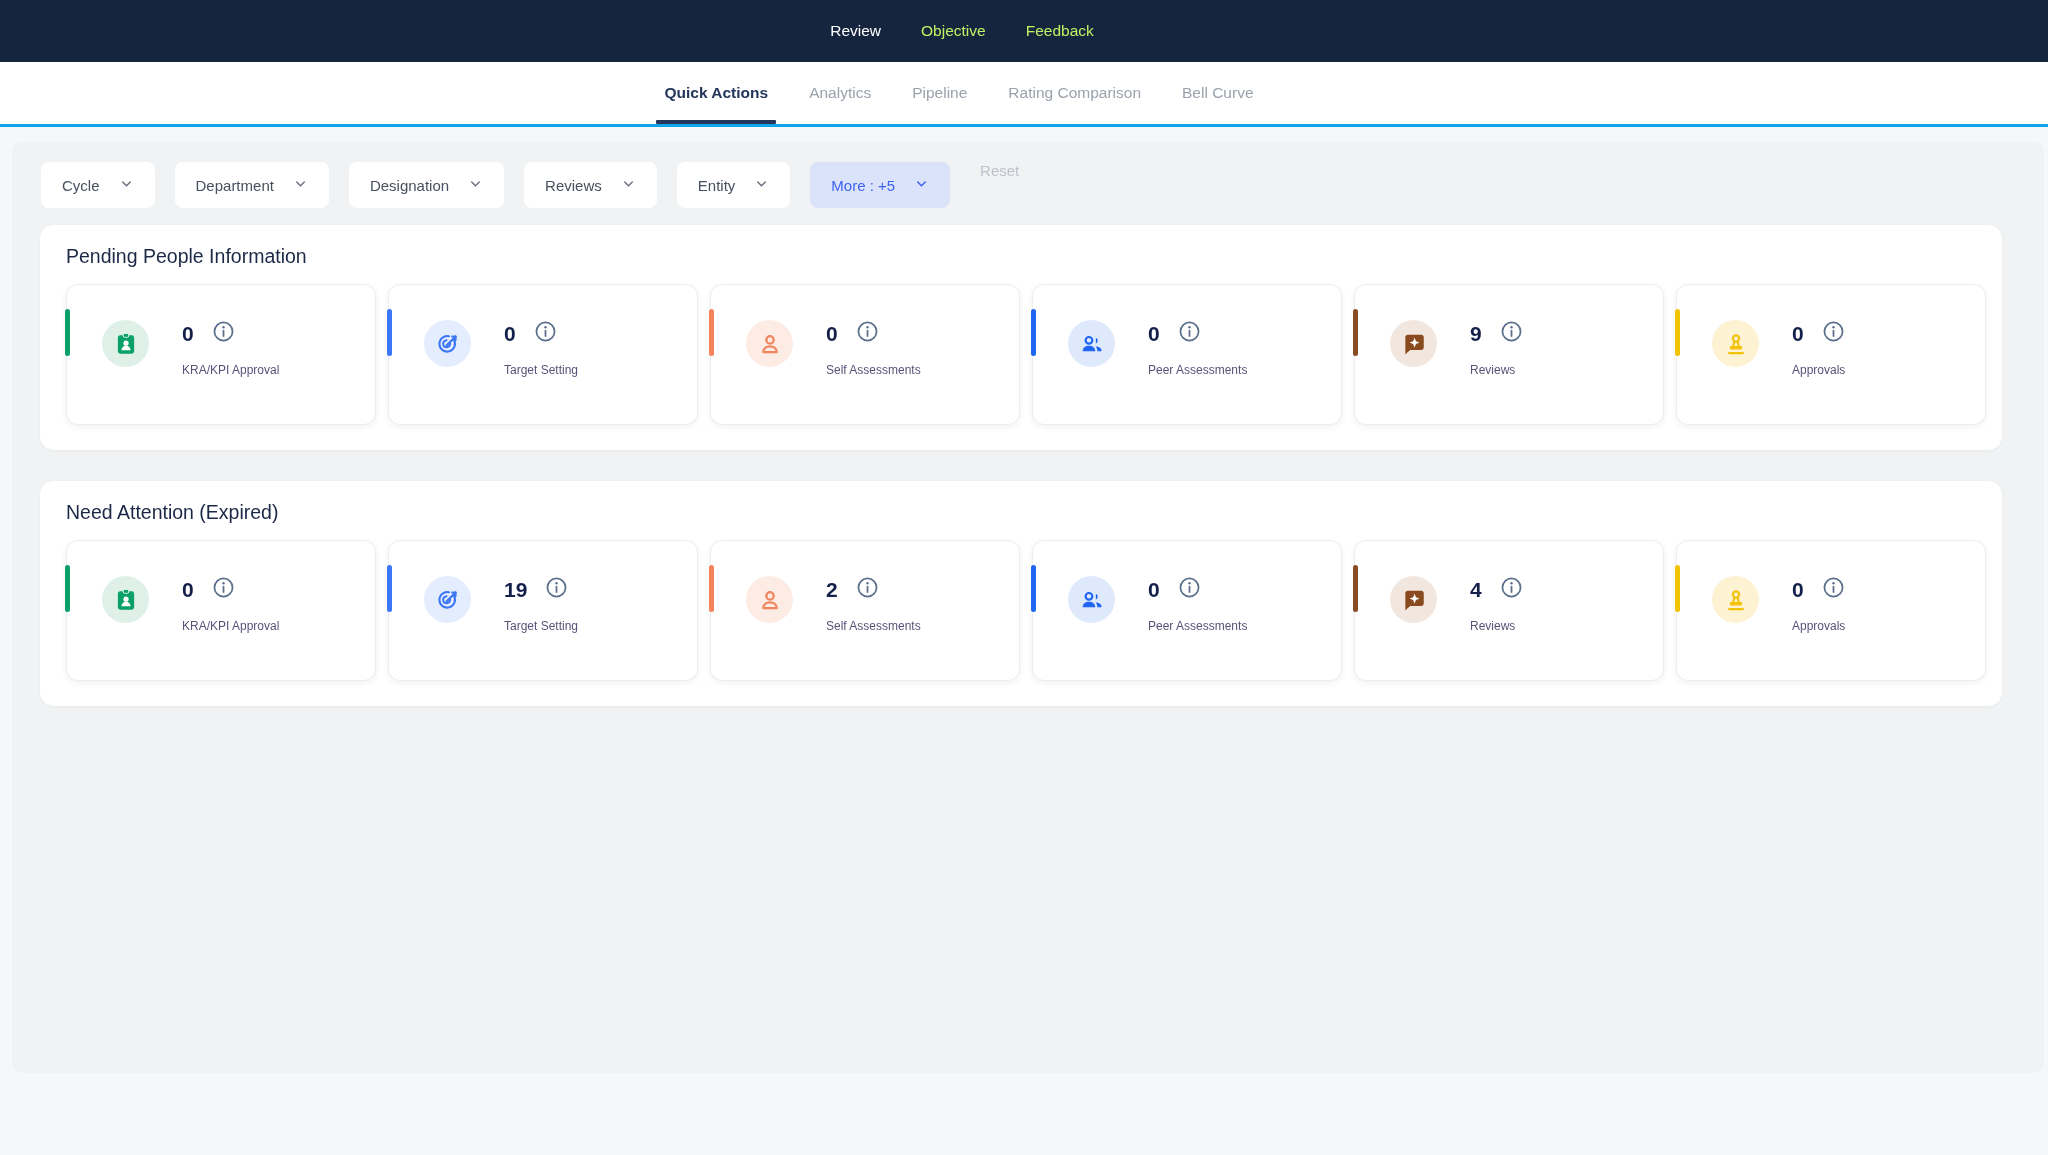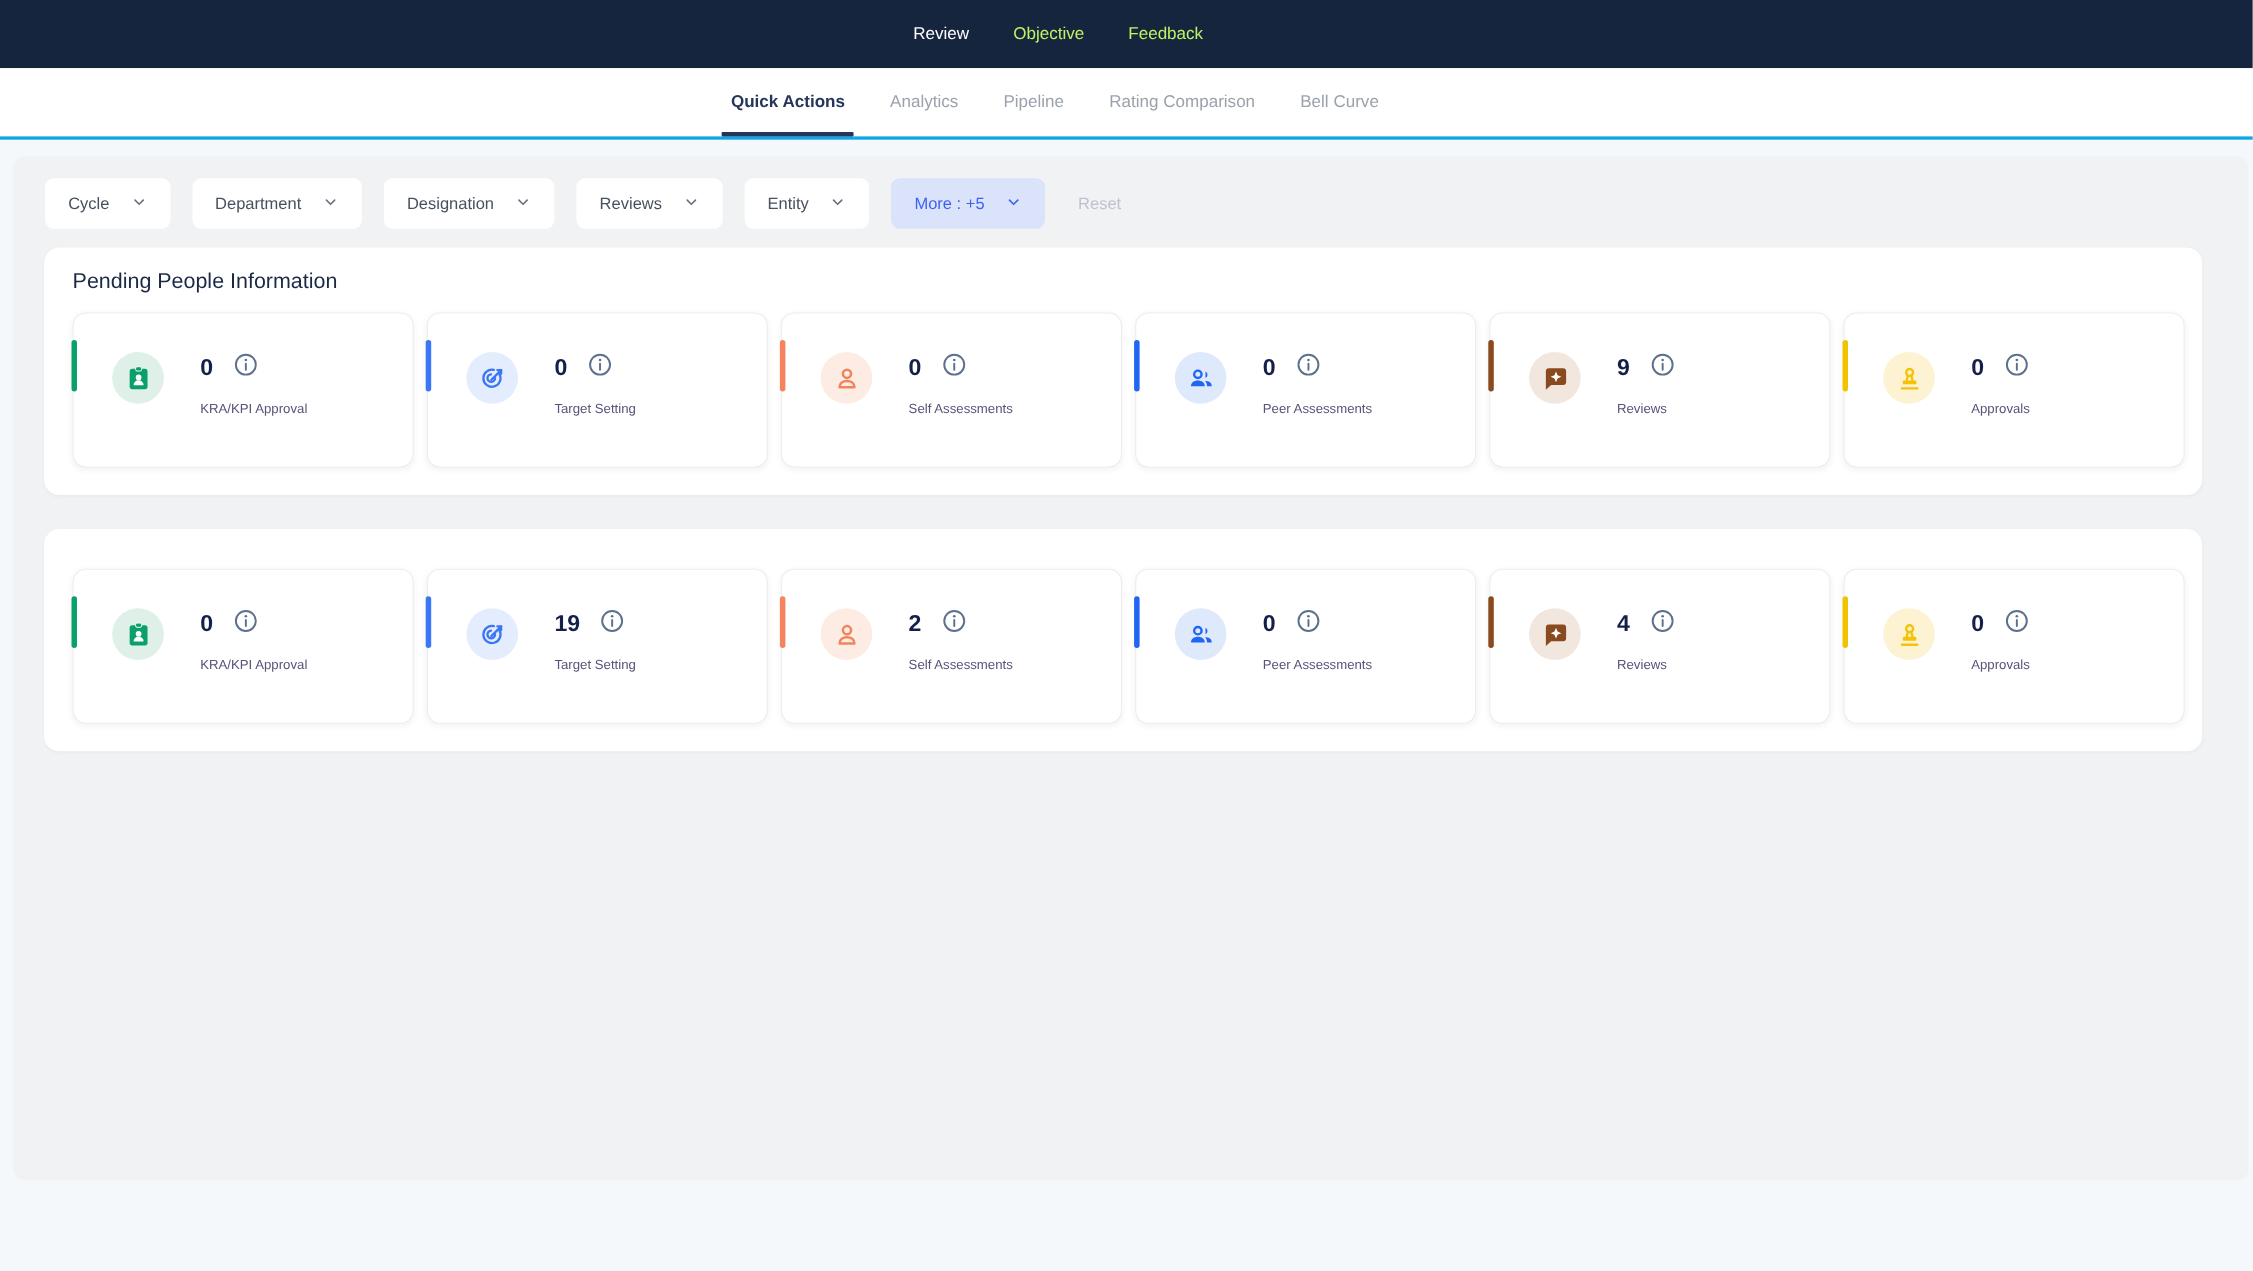--- a/index.html
+++ b/index.html
@@ -37,21 +37,21 @@
     height:4px; background:#24365c; border-radius:1px;
   }
 
   
   .panel {
     position:absolute; left:12px; top:142px; width:2032px; height:931px;
     background:#f1f2f3; border-radius:10px;
   }
 
   
-  .filters { display:flex; align-items:center; gap:20px; padding:20px 0 0 29px; }
+  .filters { display:flex; gap:20px; padding:20px 0 0 29px; }
   .chip {
     height:46px; background:#ffffff; border-radius:8px;
     display:flex; align-items:center; gap:19px; padding:0 21px;
     font-size:15px; color:#46505f; cursor:pointer;
   }
   .chip .chev { display:flex; color:#6b7280; }
   .chip.more { background:#dbe3fa; color:#3e63f0; }
   .chip.more .chev { color:#3e63f0; }
   .reset { font-size:15px; color:#bdc3cd; margin-left:10px; cursor:pointer; }
 
@@ -338,20 +338,21 @@
                     </svg>
   </span>
                 </span>
       </div>
       <div class="card-label">Approvals</div>
     </div>
   </div>
         </div>
   </section>
       <section class="section">
+    <h2 class="section-title">Need Attention (Expired)</h2>
     <div class="cards">
           <div class="card">
     <span class="accent" style="background: rgb(10, 160, 106);"></span>
     <div class="icon-circle" style="background: rgb(222, 240, 232); color: rgb(10, 160, 106);">
               <span>
     <svg viewBox="0 0 24 24">
                   <rect x="4.5" y="4" width="15" height="17" rx="2.2" fill="currentColor"></rect>
                   <rect x="9.5" y="2.2" width="5" height="3.6" rx="1.2" fill="currentColor" stroke="#ffffff" stroke-width="0.8"></rect>
                   <circle cx="12" cy="11.2" r="2.4" fill="#ffffff"></circle>
                   <path d="M7.8 17.8 a4.2 4.2 0 0 1 8.4 0 Z" fill="#ffffff"></path>

